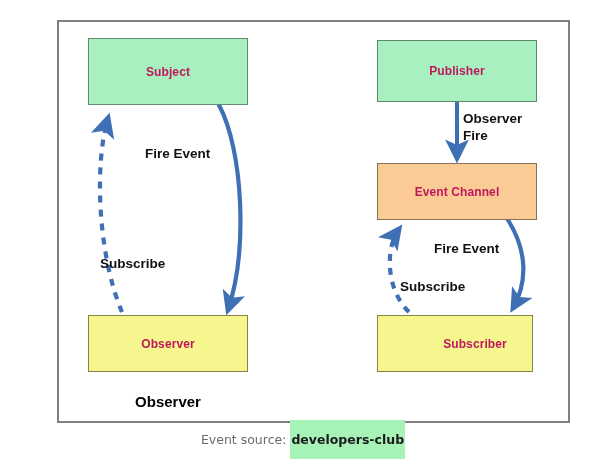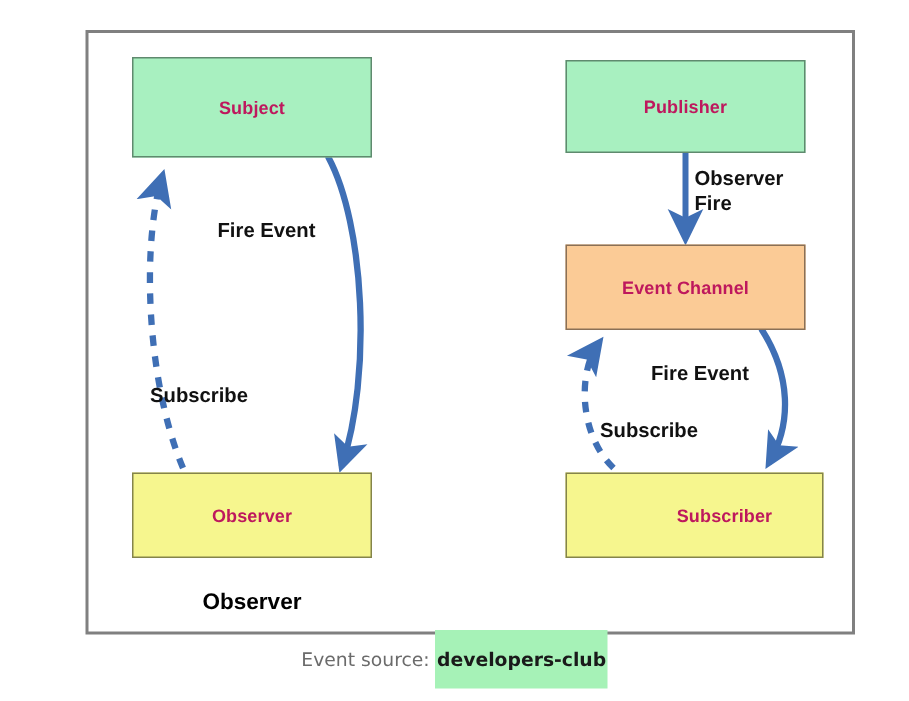--- a/index.html
+++ b/index.html
@@ -52,21 +52,21 @@
   }
   .node.orange {
     background: #fbcb96;
     border-color: #8a7056;
   }
   
   #node-subject       { left: 88px;  top: 38px;  width: 160px; height: 67px; }
   #node-observer      { left: 88px;  top: 315px; width: 160px; height: 57px; }
   #node-publisher     { left: 377px; top: 40px;  width: 160px; height: 62px; }
   #node-eventchannel  { left: 377px; top: 163px; width: 160px; height: 57px; }
-  #node-subscriber    { left: 377px; top: 315px; width: 172px; height: 57px; padding-left: 40px; }
+  #node-subscriber    { left: 377px; top: 315px; width: 156px; height: 57px; padding-left: 40px; }
 
   .edge-label {
     position: absolute;
     font-weight: bold;
     font-size: 13.5px;
     color: #111111;
     white-space: nowrap;
     line-height: 17px;
   }
   #label-fire-event-left   { left: 145px; top: 145px; }

